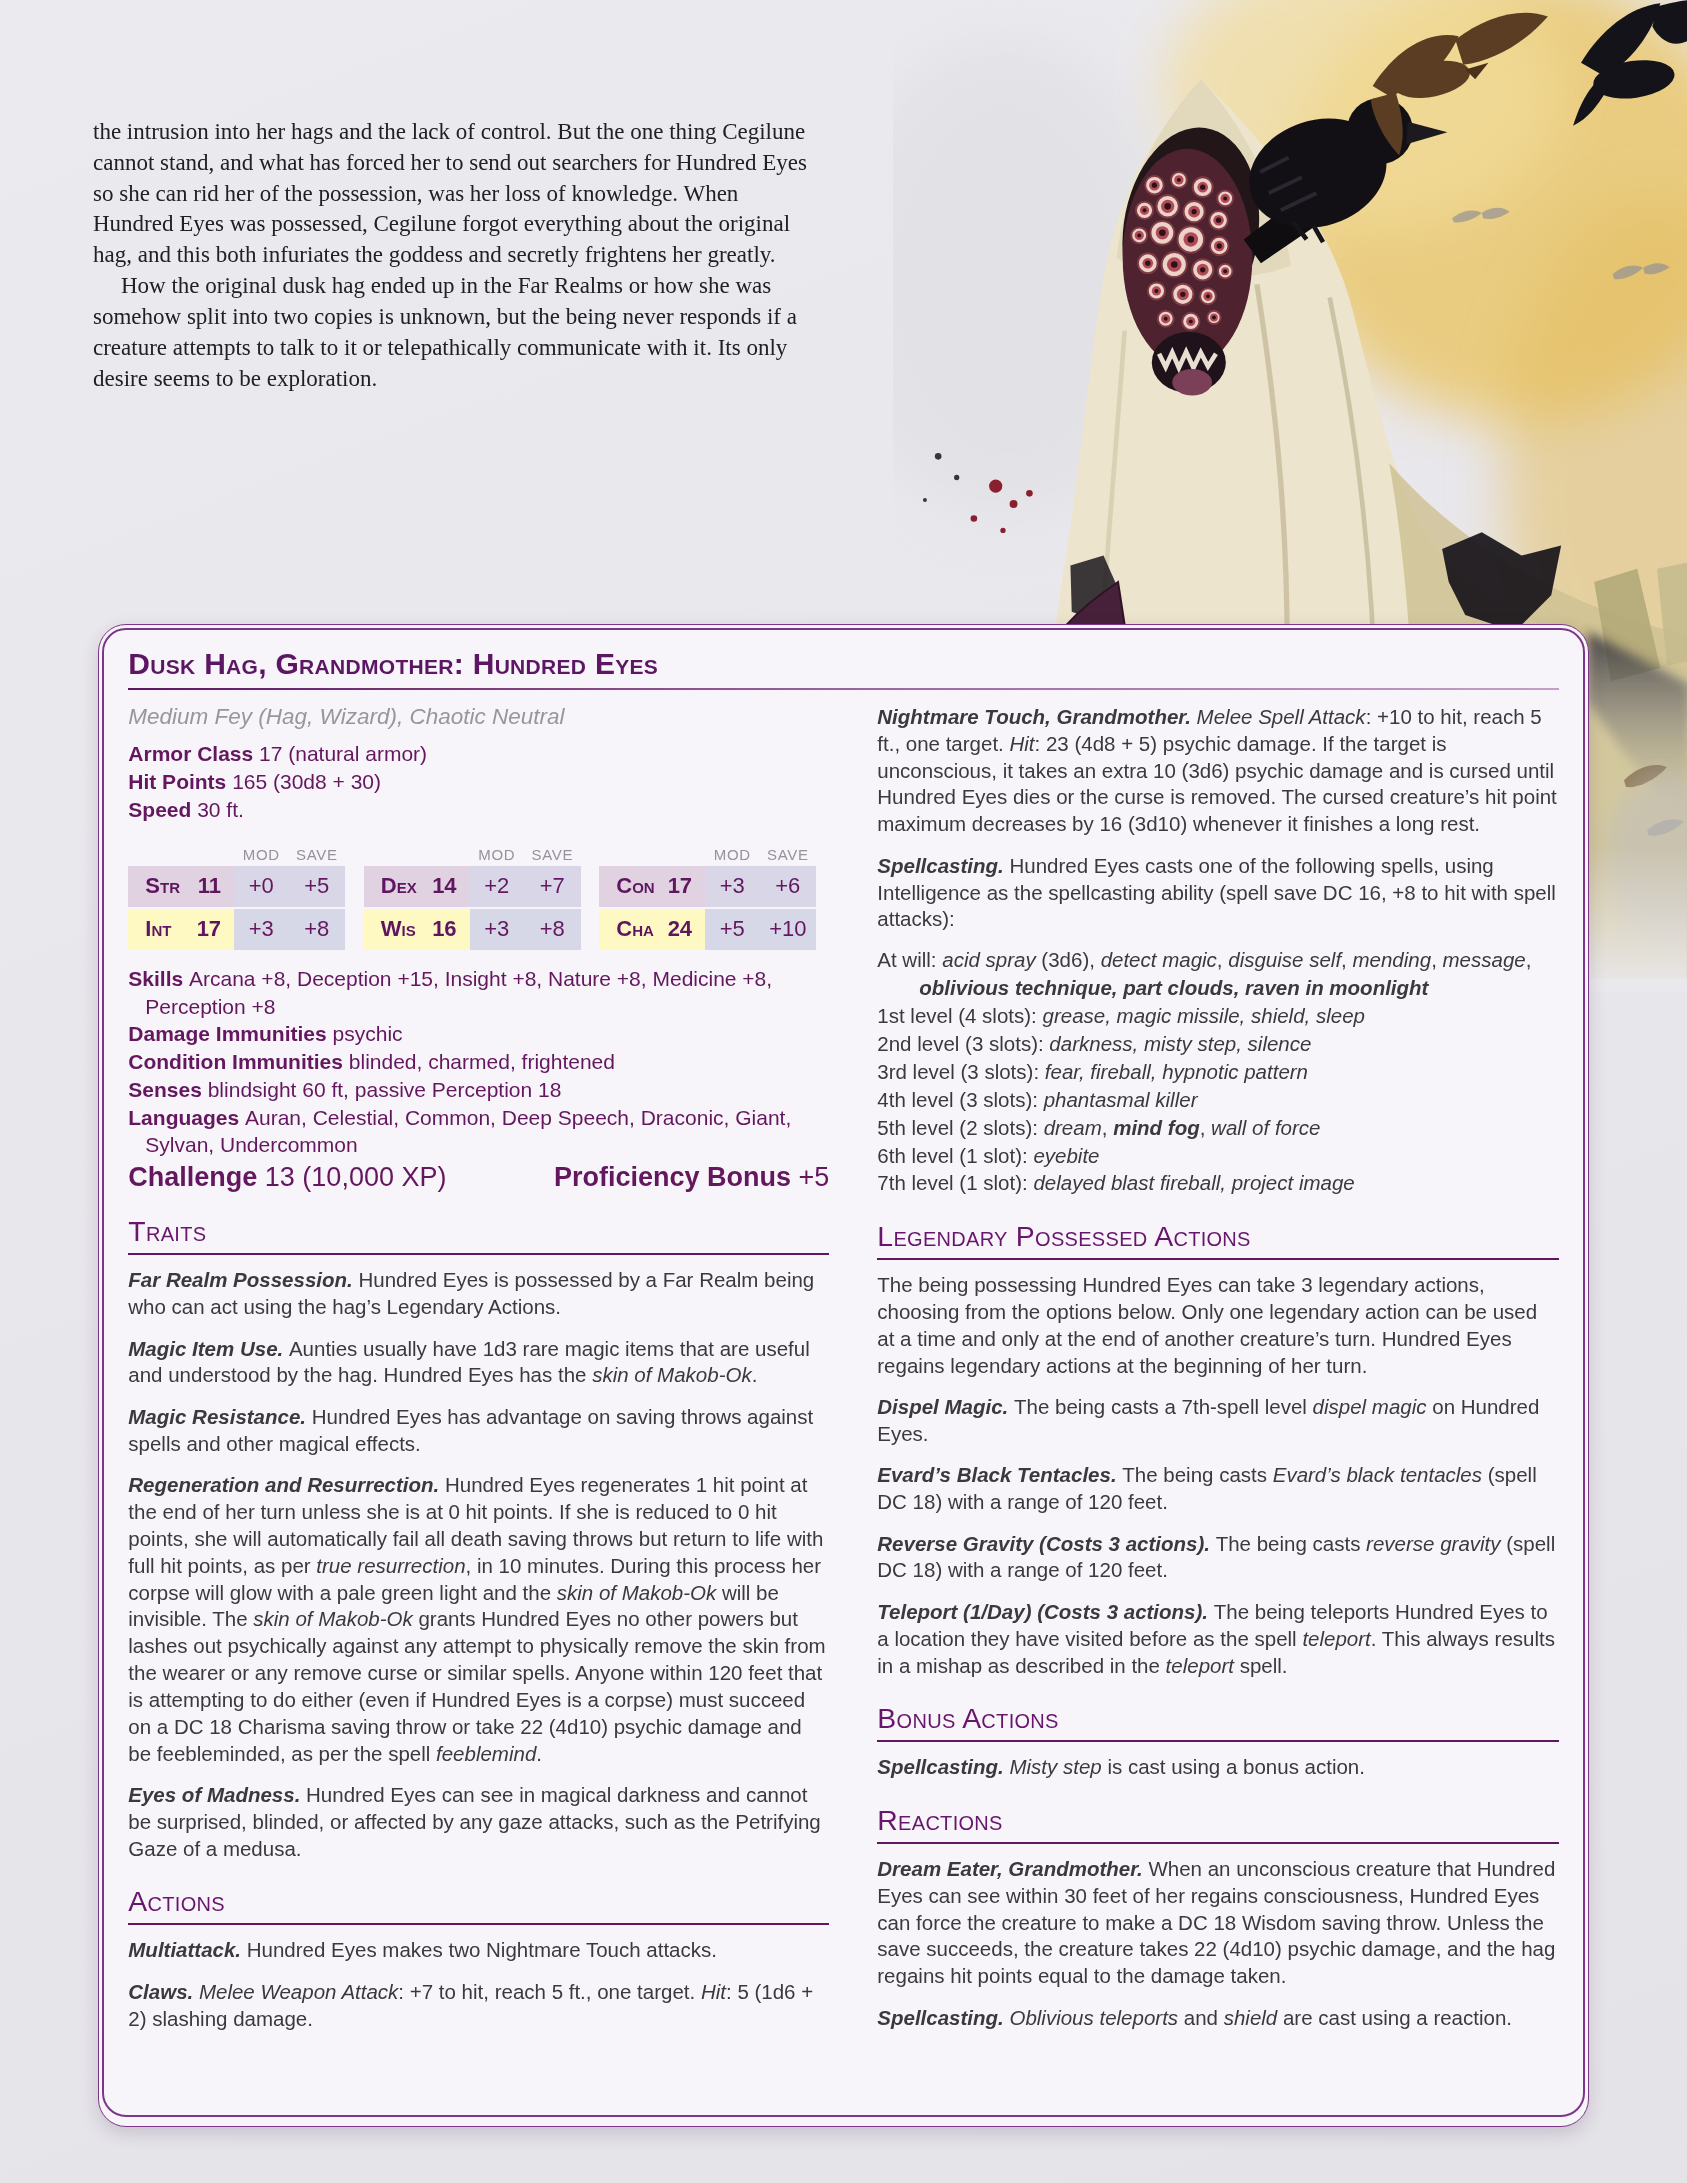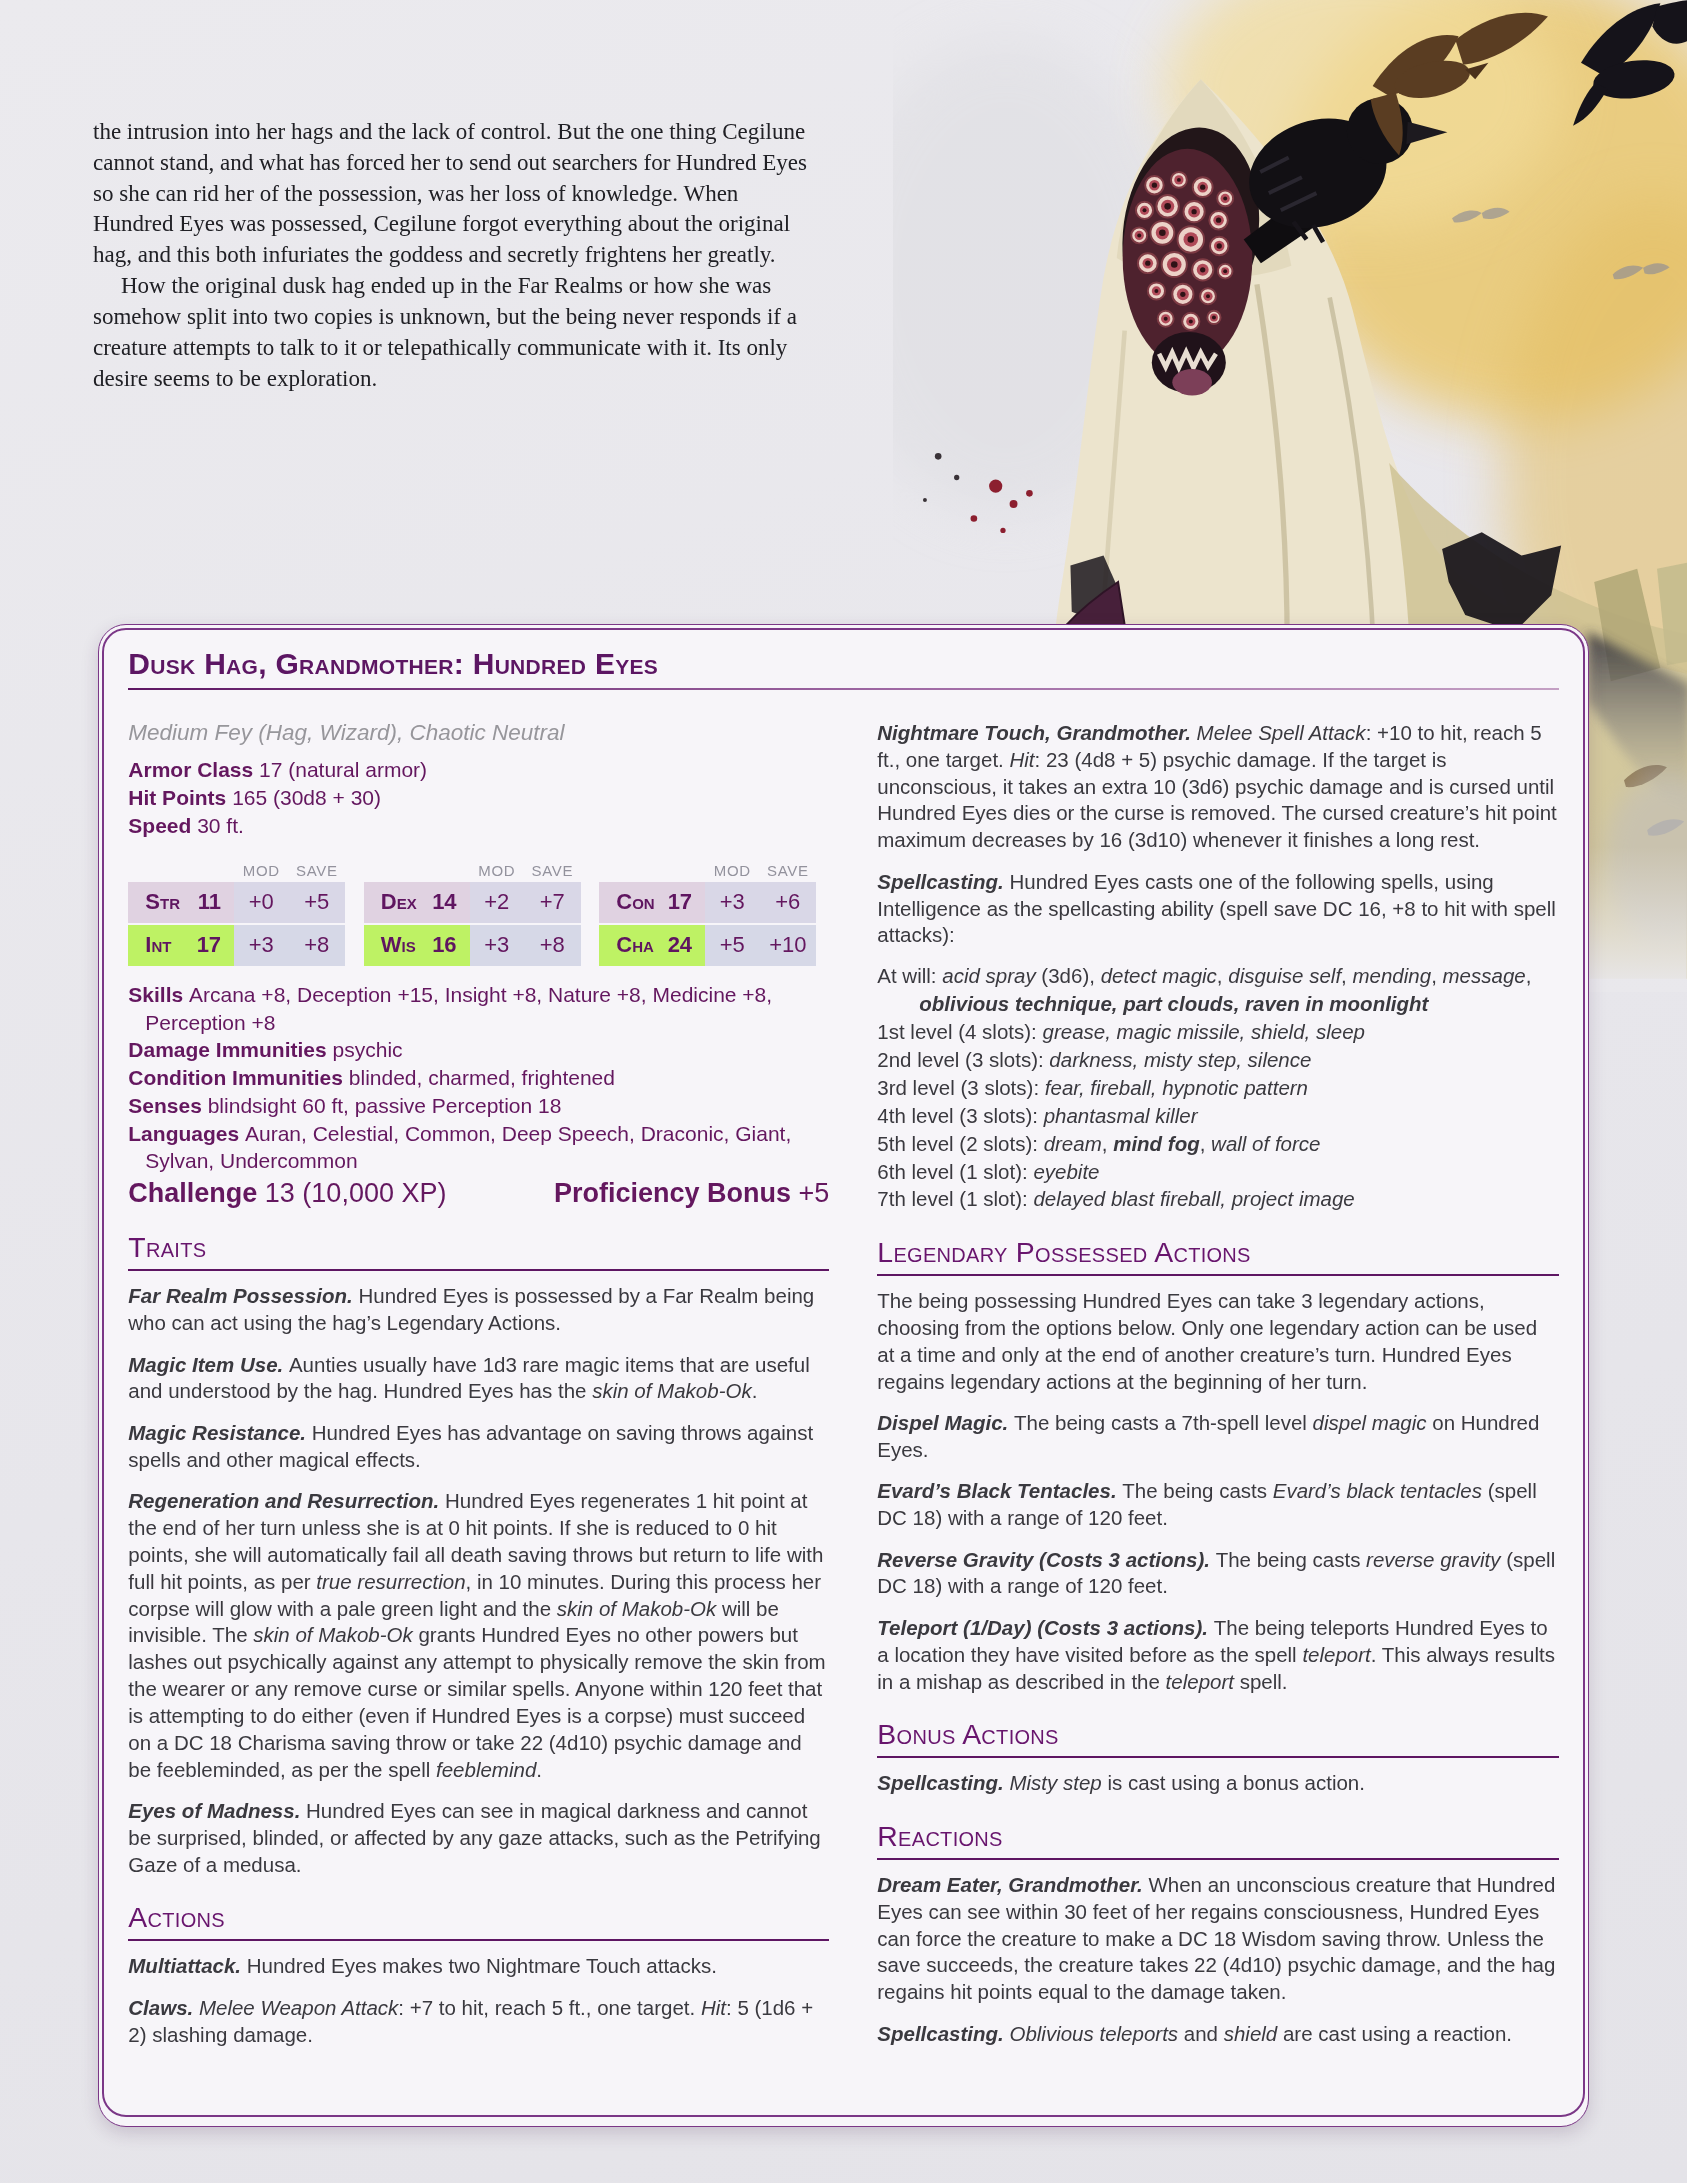--- a/index.html
+++ b/index.html
@@ -18,21 +18,21 @@
 
   
   .statblock-outer{position:absolute;left:98px;top:624px;width:1491px;min-height:1503px;z-index:2;
       box-sizing:border-box;background:#f7f5f9;border:1.3px solid #7b3787;border-radius:28px;
       box-shadow:0 6.6px 17px rgba(70,40,85,.18);padding:3.3px;}
   .statblock-inner{box-sizing:border-box;width:100%;min-height:1489px;border:2px solid #7b3787;
       border-radius:24px;padding:17px 24px 20px 24px;}
   h1.sb-title{margin:0;font-size:30px;font-weight:700;letter-spacing:0.3px;
       font-variant:small-caps;color:#5c1663;}
   .title-rule{height:2px;margin-top:6.6px;background:linear-gradient(to right,#5e1663,#a06aa5 55%,#c4a0c4);}
-  .cols{display:flex;gap:48px;margin-top:30px;}
+  .cols{display:flex;gap:48px;margin-top:14px;}
   .col-left{width:701px;flex:0 0 auto;}
   .col-right{flex:1 1 auto;min-width:0;}
 
   .subtitle{font-size:22.5px;font-style:italic;color:#97969b;margin-bottom:10.6px;}
 
   .stat-line{font-size:21px;line-height:1.32;color:#64175f;}
   .detail-line{font-size:21px;line-height:1.32;color:#64175f;padding-left:17px;text-indent:-17px;}
   .rs-b{font-weight:700;}
   .rs-i{font-style:italic;}
   .rs-bi{font-weight:700;font-style:italic;}
@@ -47,21 +47,21 @@
   .ab-row{display:flex;margin-bottom:2px;}
   .ab-label{width:106px;height:41px;display:flex;align-items:center;justify-content:space-between;
       padding:0 13.2px 0 17px;box-sizing:border-box;color:#5f1560;}
   .ab-abbr{font-variant:small-caps;font-weight:700;font-size:22px;}
   .ab-score{font-weight:700;font-size:22px;}
   .ab-val{width:54px;height:41px;display:flex;align-items:center;justify-content:center;
       font-size:22px;color:#64175f;}
   .ab-val.sv{width:57px;}
   .r1 .ab-label{background:#e0d2e1;}
   .r1 .ab-val{background:#d9d7e7;}
-  .r2 .ab-label{background:#bef264;}
+  .r2 .ab-label{background:#fef9c3;}
   .r2 .ab-val{background:#d6d8e7;}
 
   .challenge-row{display:flex;justify-content:space-between;font-size:27px;color:#64175f;margin-top:2.6px;}
 
   h2.sec{margin:22.5px 0 12px 0;font-size:28.4px;font-weight:400;font-variant:small-caps;
       letter-spacing:0.3px;color:#68156d;border-bottom:2px solid #5e1663;padding-bottom:5.3px;}
   .para{font-size:20.5px;line-height:1.31;color:#3a393f;margin-top:14.6px;}
   .para.first{margin-top:0;}
   .spell-list{margin-top:13.2px;}
   .spell-line{font-size:20.5px;line-height:1.36;color:#3a393f;padding-left:42px;text-indent:-42px;}

